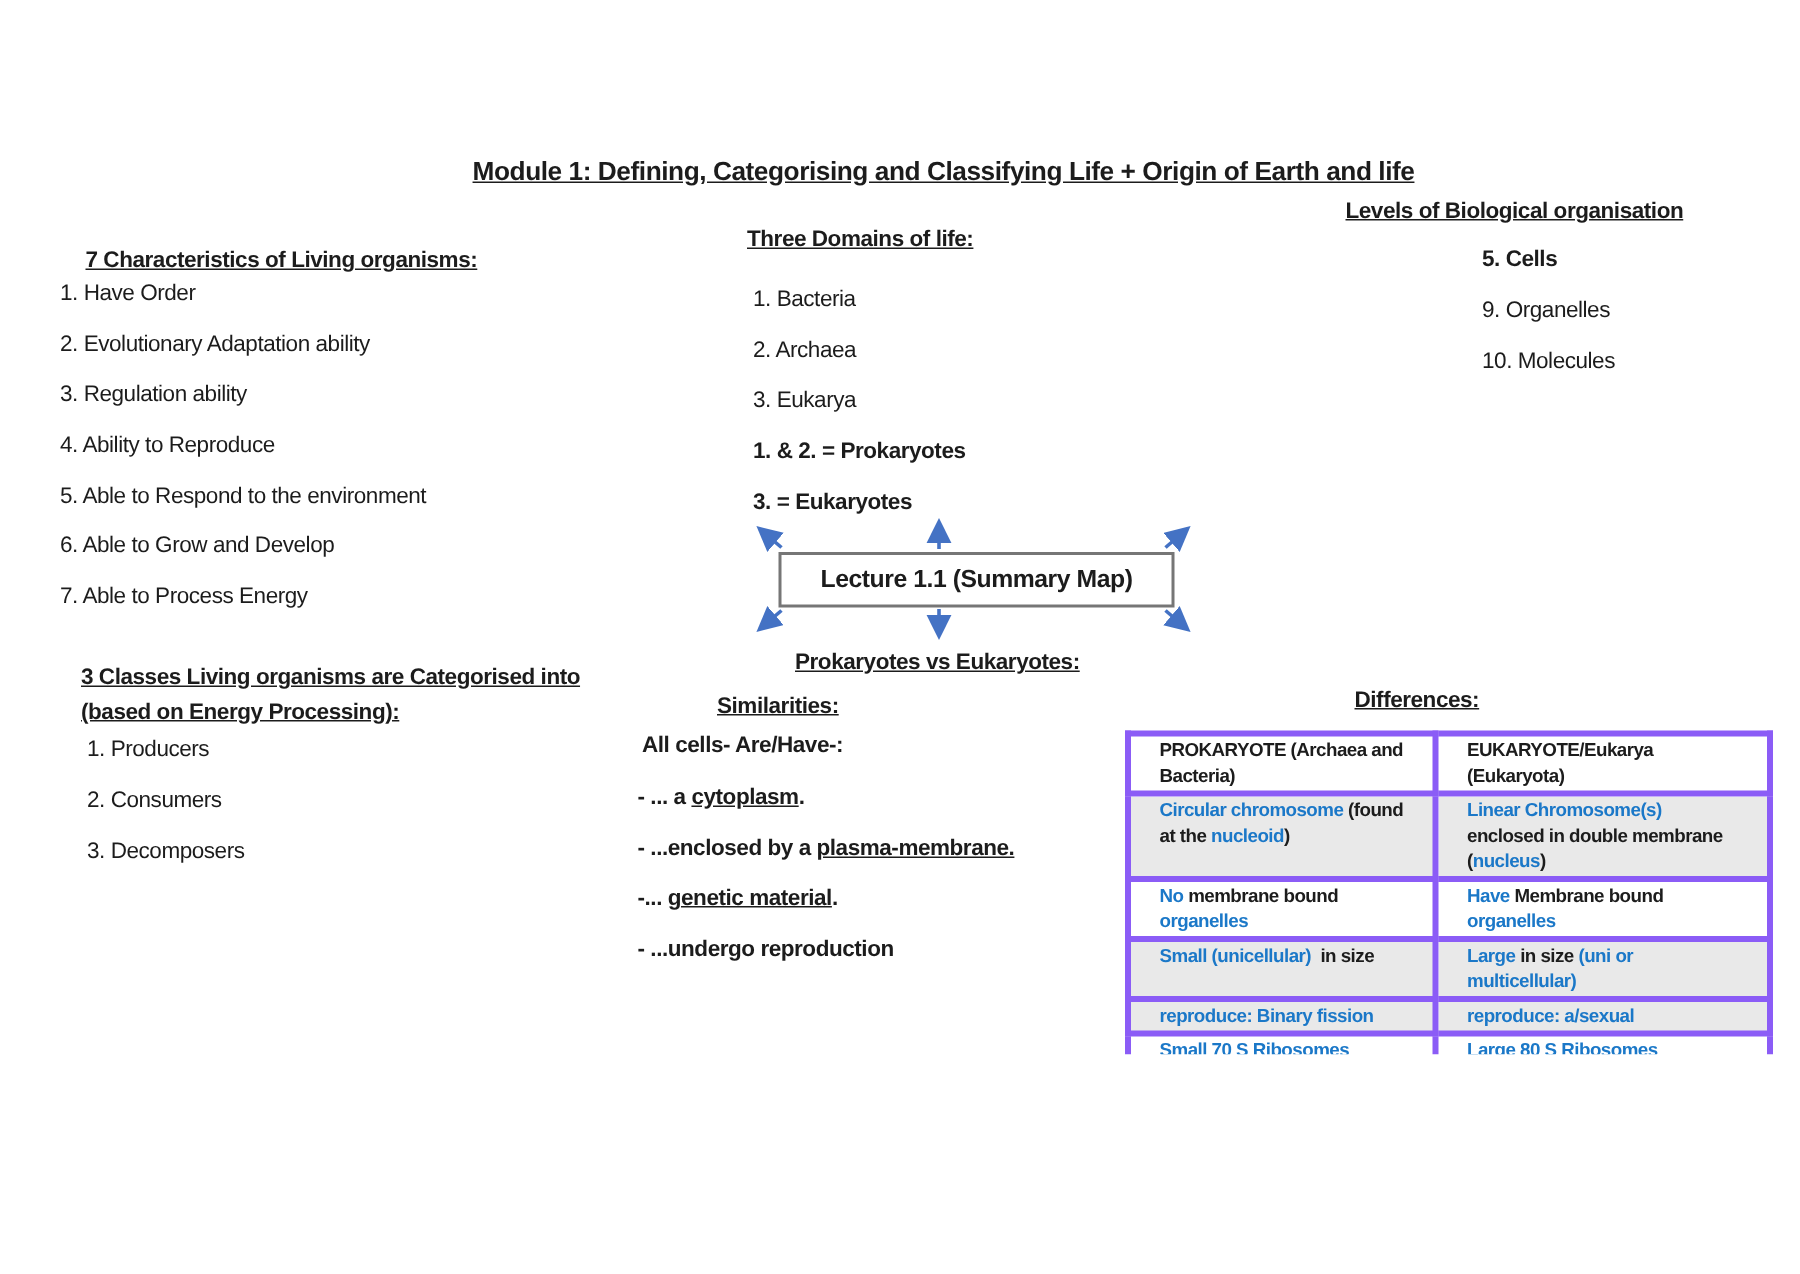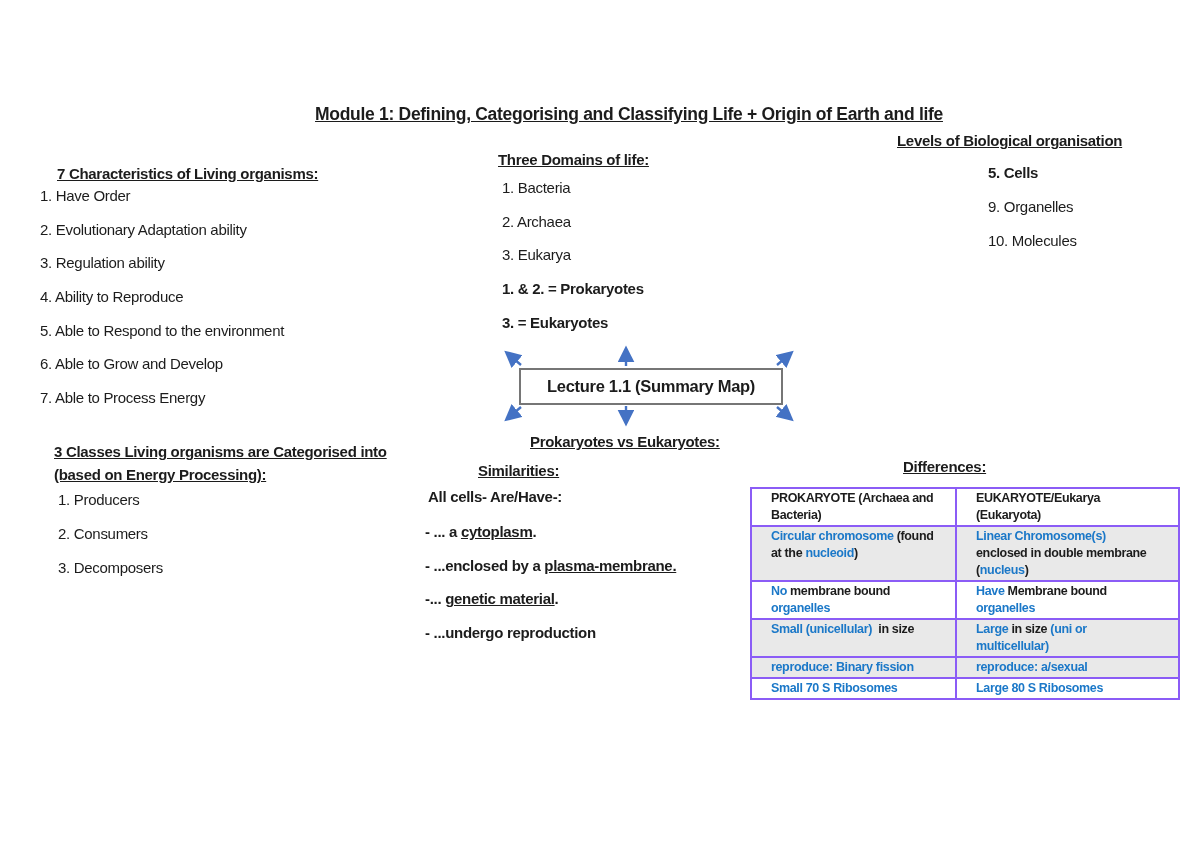--- a/index.html
+++ b/index.html
@@ -26,21 +26,21 @@
   .arrows .ah { fill:var(--arrow-blue,#4472c4); }
   .bullets .item { font-weight:bold; }
   .blue { color:var(--table-blue,#1b78c8); }
   .u { text-decoration:underline; }
   table.diff {
     border-collapse:collapse; table-layout:fixed; background:#fff;
     font-size:12.5px; font-weight:bold; line-height:17px; letter-spacing:-0.35px;
     border:1px solid #8f8f8f;
   }
   table.diff td {
-    border:2px solid #8b5cf6; padding:1px 19px; vertical-align:top;
+    border:4px solid #8b5cf6; padding:1px 19px; vertical-align:top;
     white-space:pre-wrap; overflow:hidden;
   }
   tr.shade td { background:var(--row-shade,#e9e9e9); }
 </style>
 </head>
 <body>
 
 <div class="page">
 
   <div class="abs title" style="left:629px; top:104px;">Module 1: Defining, Categorising and Classifying Life + Origin of Earth and life</div>
@@ -50,21 +50,21 @@
     <div class="item">1. Have Order</div>
     <div class="item">2. Evolutionary Adaptation ability</div>
     <div class="item">3. Regulation ability</div>
     <div class="item">4. Ability to Reproduce</div>
     <div class="item">5. Able to Respond to the environment</div>
     <div class="item">6. Able to Grow and Develop</div>
     <div class="item">7. Able to Process Energy</div>
   </div>
 
   <div class="abs h" style="left:498px; top:151px;">Three Domains of life:</div>
-  <div class="abs list-l" style="left:502px; top:178px;">
+  <div class="abs list-l" style="left:502px; top:190px;">
     <div class="item">1. Bacteria</div>
     <div class="item">2. Archaea</div>
     <div class="item">3. Eukarya</div>
     <div class="item b">1. &amp; 2. = Prokaryotes</div>
     <div class="item b">3. = Eukaryotes</div>
   </div>
 
   <div class="abs h" style="left:897px; top:132px;">Levels of Biological organisation</div>
   <div class="abs list-lv" style="left:988px; top:163px;">
     <div class="item b">5. Cells</div>

